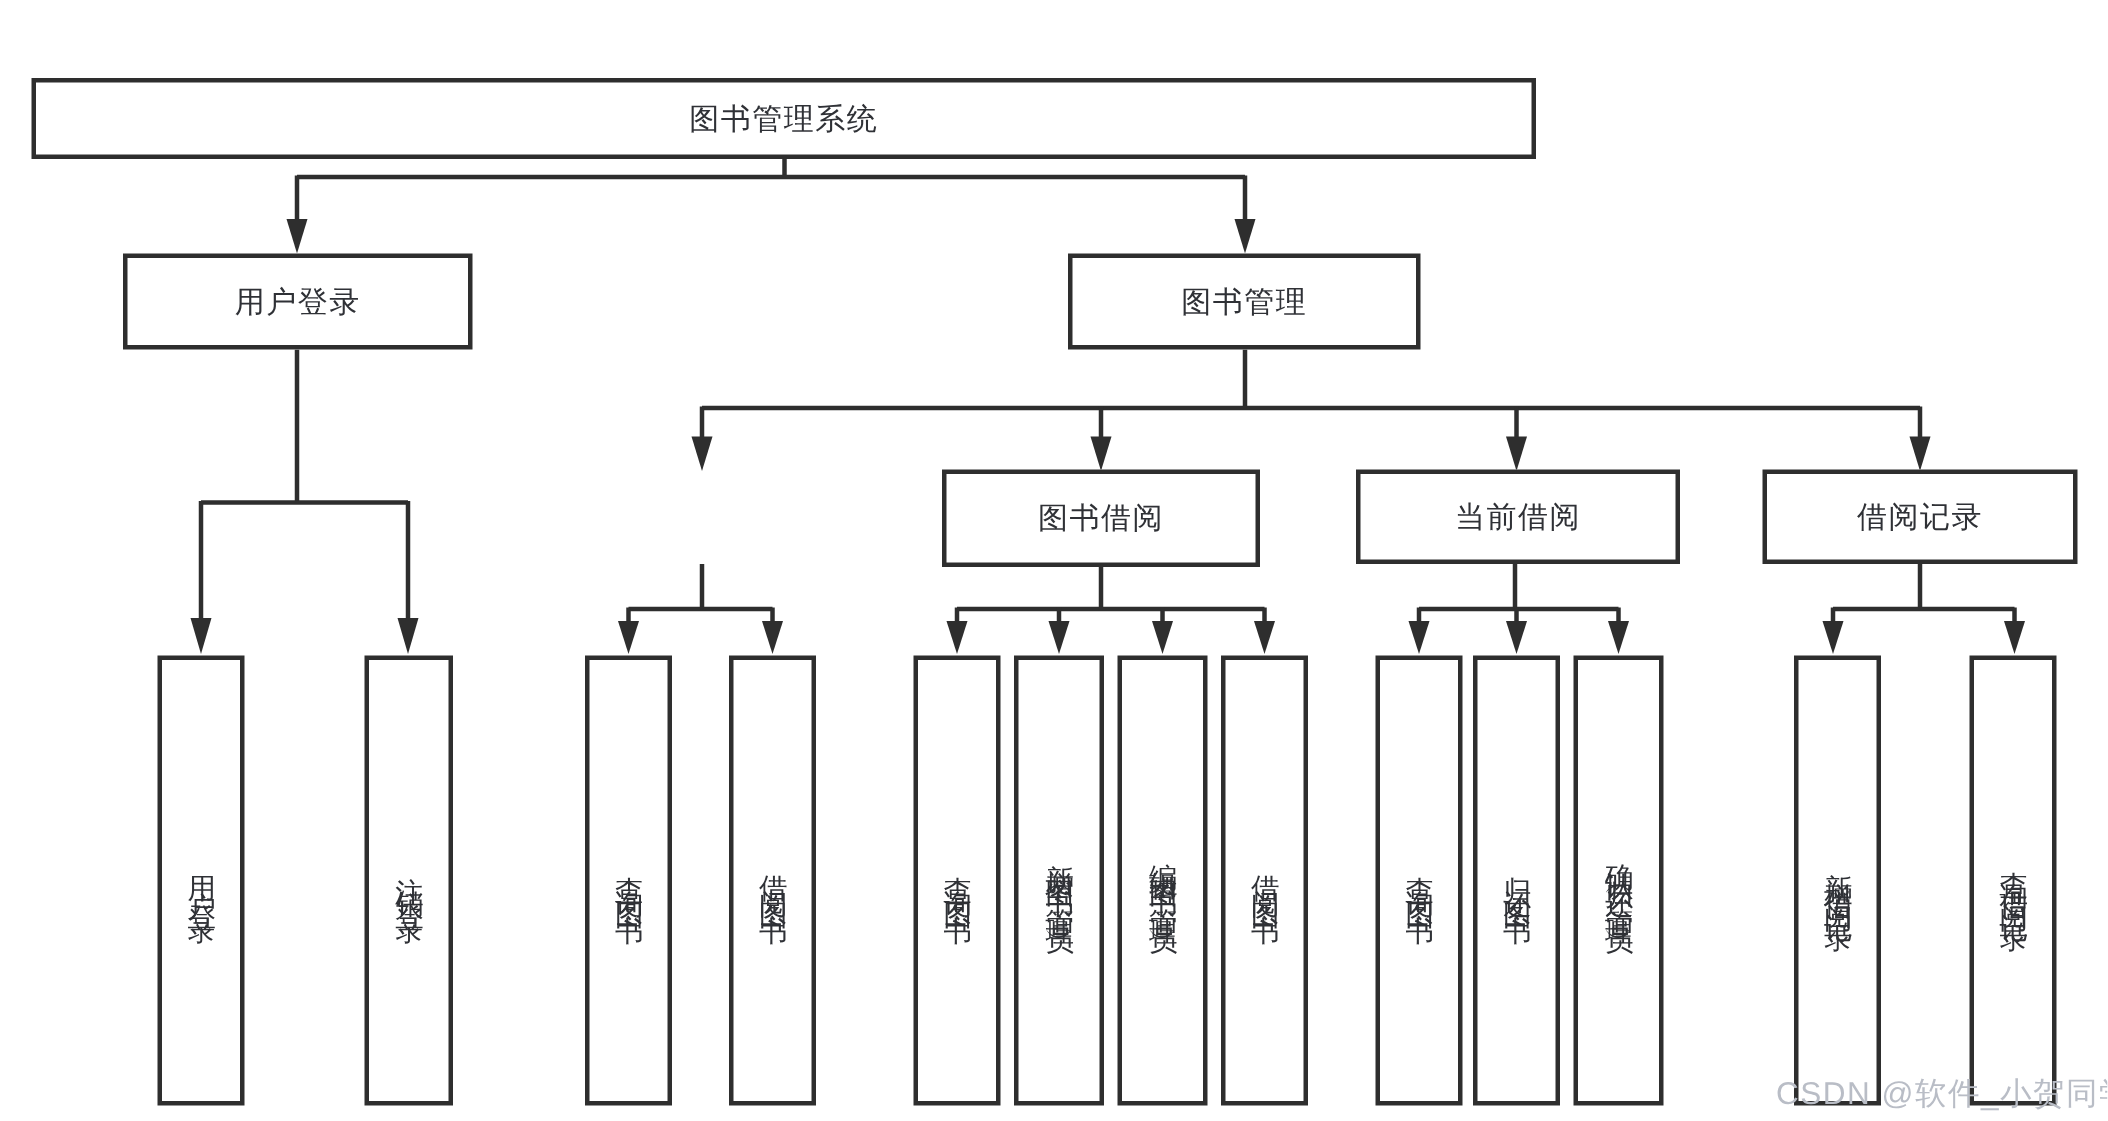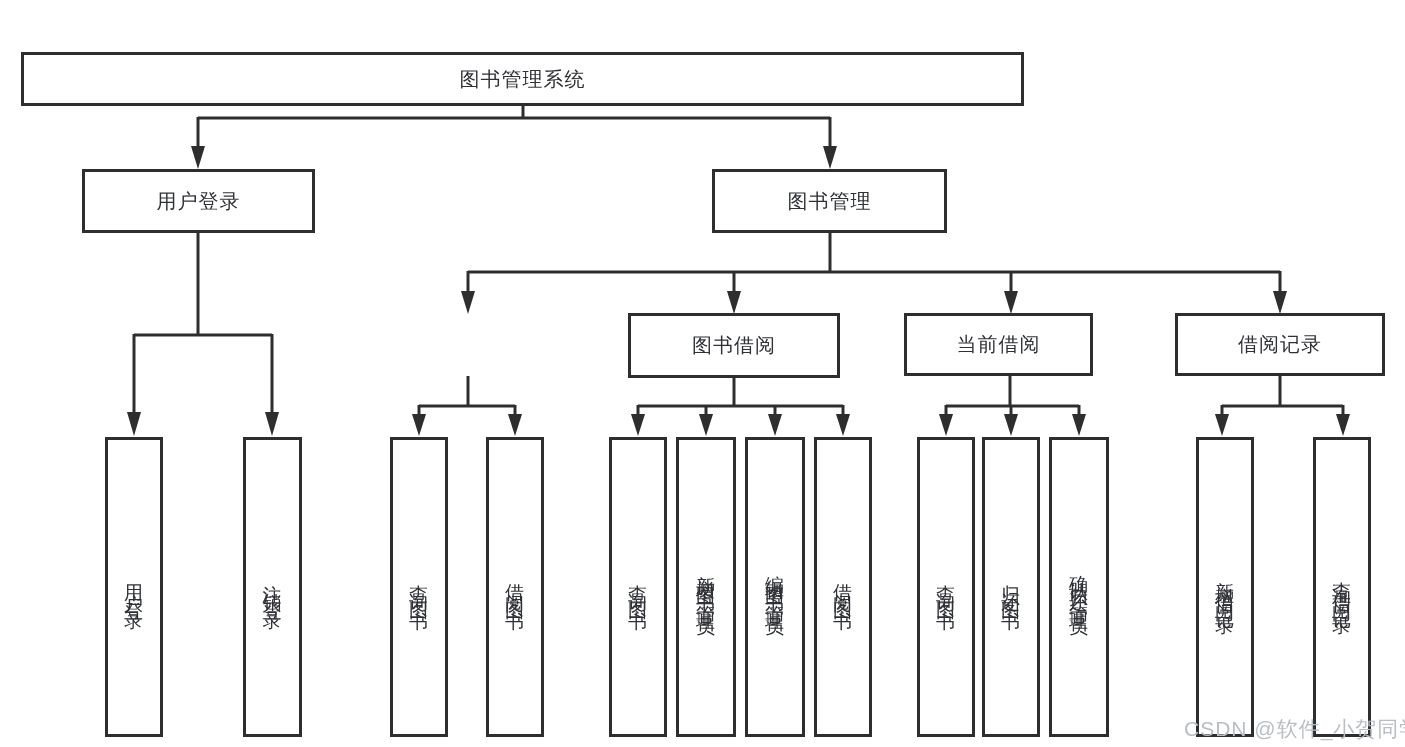--- a/index.html
+++ b/index.html
@@ -106,21 +106,21 @@
   <div class="node hnode" style="left:82px;top:169px;width:233px;height:64px;">
     <span>用户登录</span>
   </div>
   <div class="node hnode" style="left:712px;top:169px;width:235px;height:64px;">
     <span>图书管理</span>
   </div>
 
   <div class="node hnode" style="left:628px;top:313px;width:212px;height:65px;">
     <span>图书借阅</span>
   </div>
-  <div class="node hnode" style="left:904px;top:313px;width:189px;height:63px;">
+  <div class="node hnode" style="left:904px;top:313px;width:216px;height:63px;">
     <span>当前借阅</span>
   </div>
   <div class="node hnode" style="left:1175px;top:313px;width:210px;height:63px;text-align:right;">
     <span>借阅记录</span>
   </div>
 
   <div class="node vnode" style="left:105px;top:437px;width:58px;height:300px;">
     <span>用户登录</span>
   </div>
   <div class="node vnode" style="left:243px;top:437px;width:59px;height:300px;">

